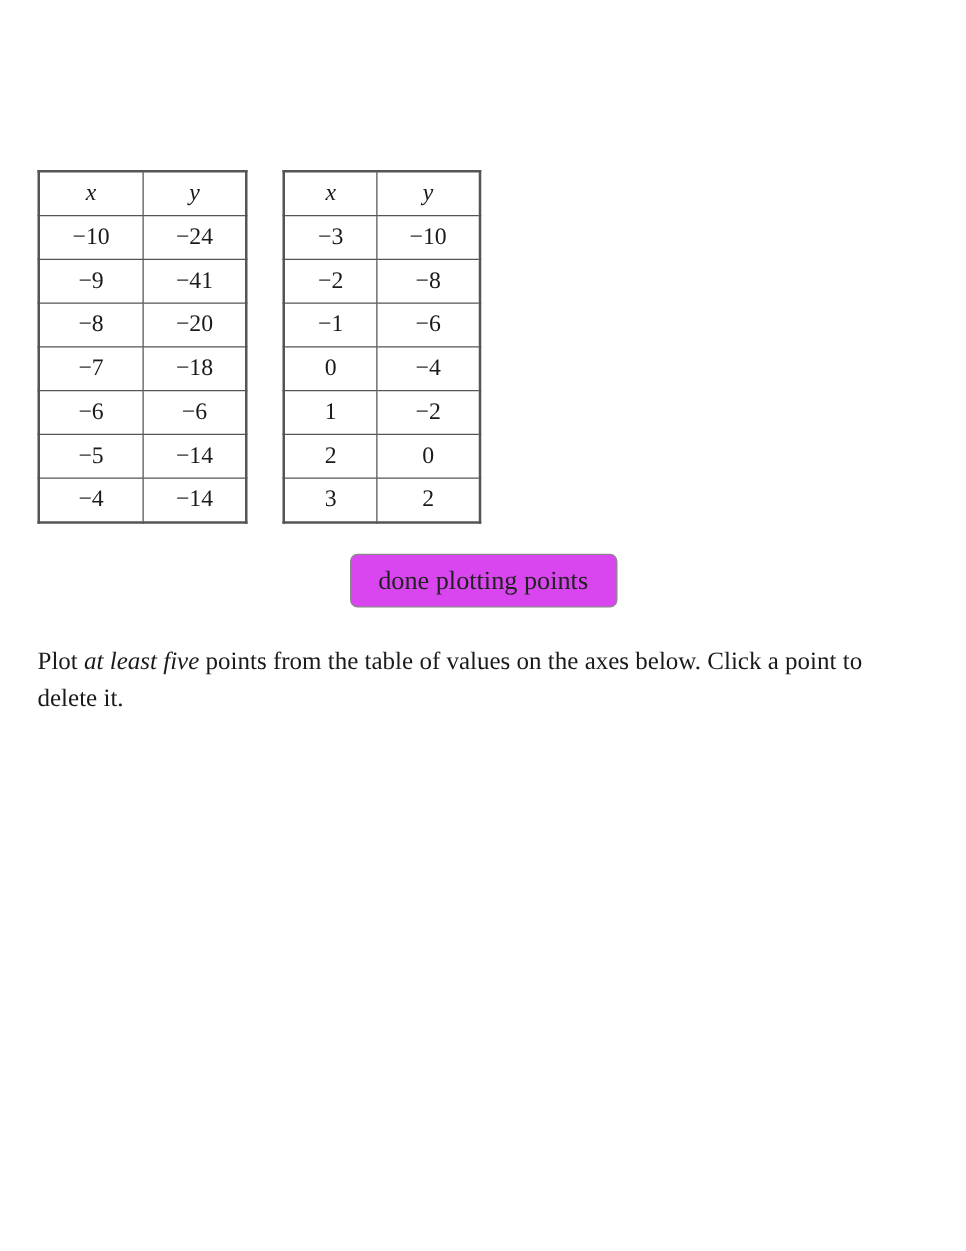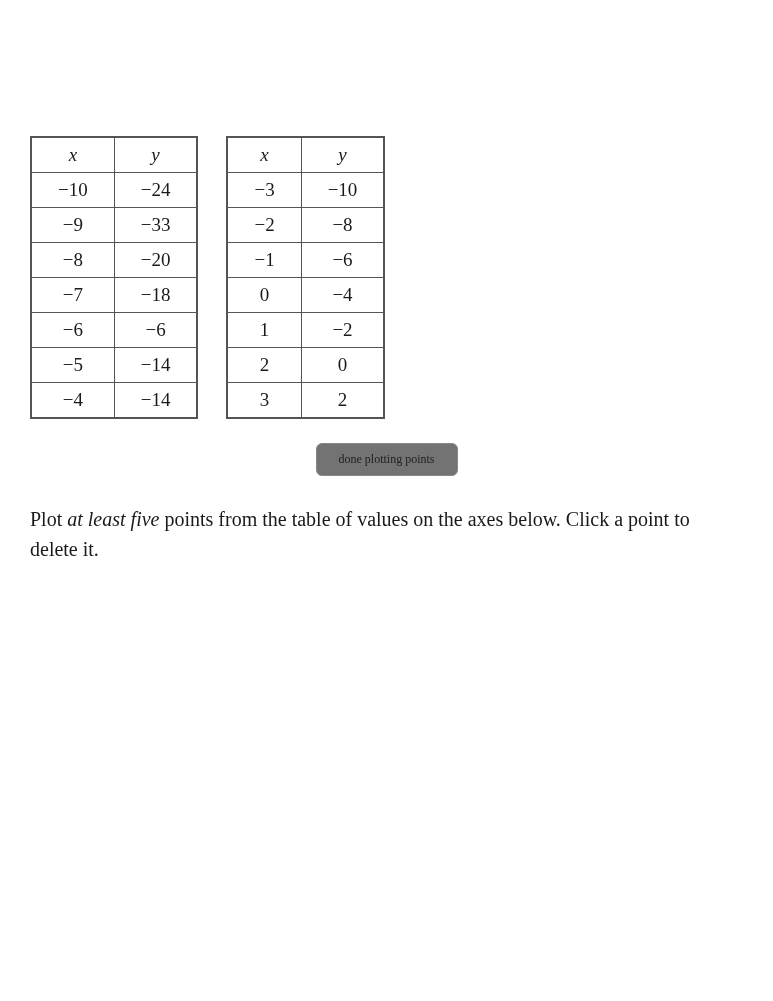--- a/index.html
+++ b/index.html
@@ -56,23 +56,23 @@
     .button-row {
       display: flex;
       justify-content: center;
       margin-top: 4px;
       margin-bottom: 28px;
     }
 
     .done-button {
       border: 1.5px solid #888;
       border-radius: 6px;
-      background: #737373;
+      background: #d946ef;
       padding: 8px 22px;
-      font-size: 12px;
+      font-size: 21px;
       font-family: Georgia, 'Times New Roman', serif;
       cursor: pointer;
       color: #222;
     }
 
     .instructions {
       font-size: 20px;
       line-height: 1.5;
       margin-top: 8px;
       font-family: Georgia, 'Times New Roman', serif;
@@ -99,21 +99,21 @@
         <th>y</th>
       </tr>
     </thead>
     <tbody id="table1-body">
     <tr>
           <td>−10</td>
           <td>−24</td>
         </tr>
         <tr>
           <td>−9</td>
-          <td>−33</td>
+          <td>−41</td>
         </tr>
         <tr>
           <td>−8</td>
           <td>−20</td>
         </tr>
         <tr>
           <td>−7</td>
           <td>−18</td>
         </tr>
         <tr>

